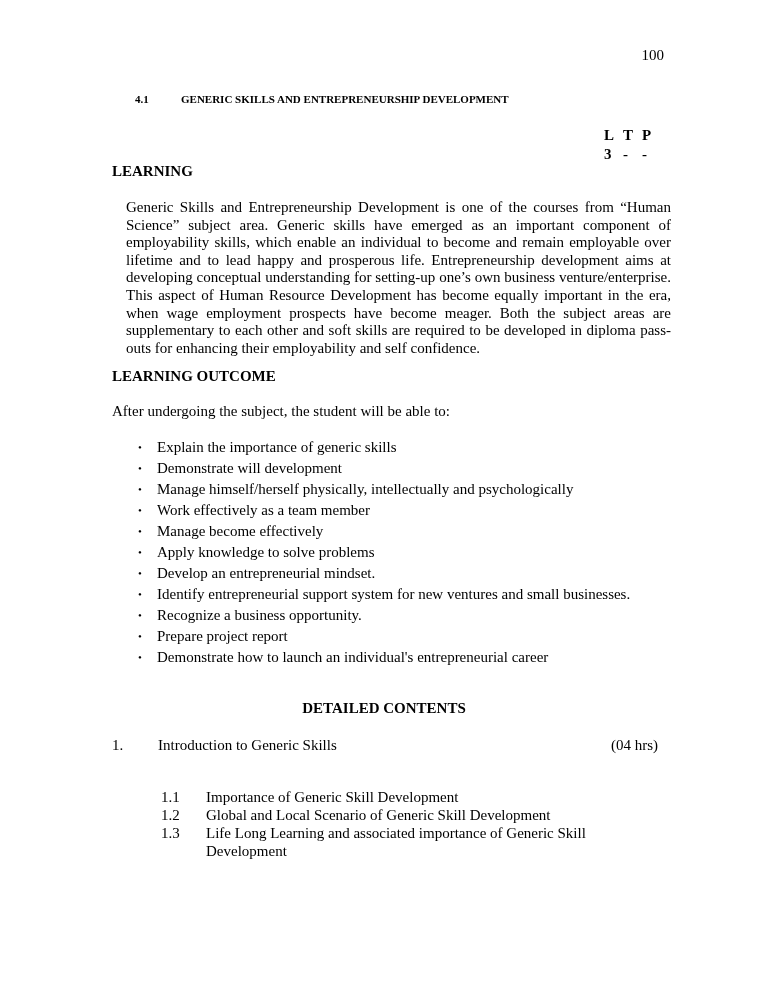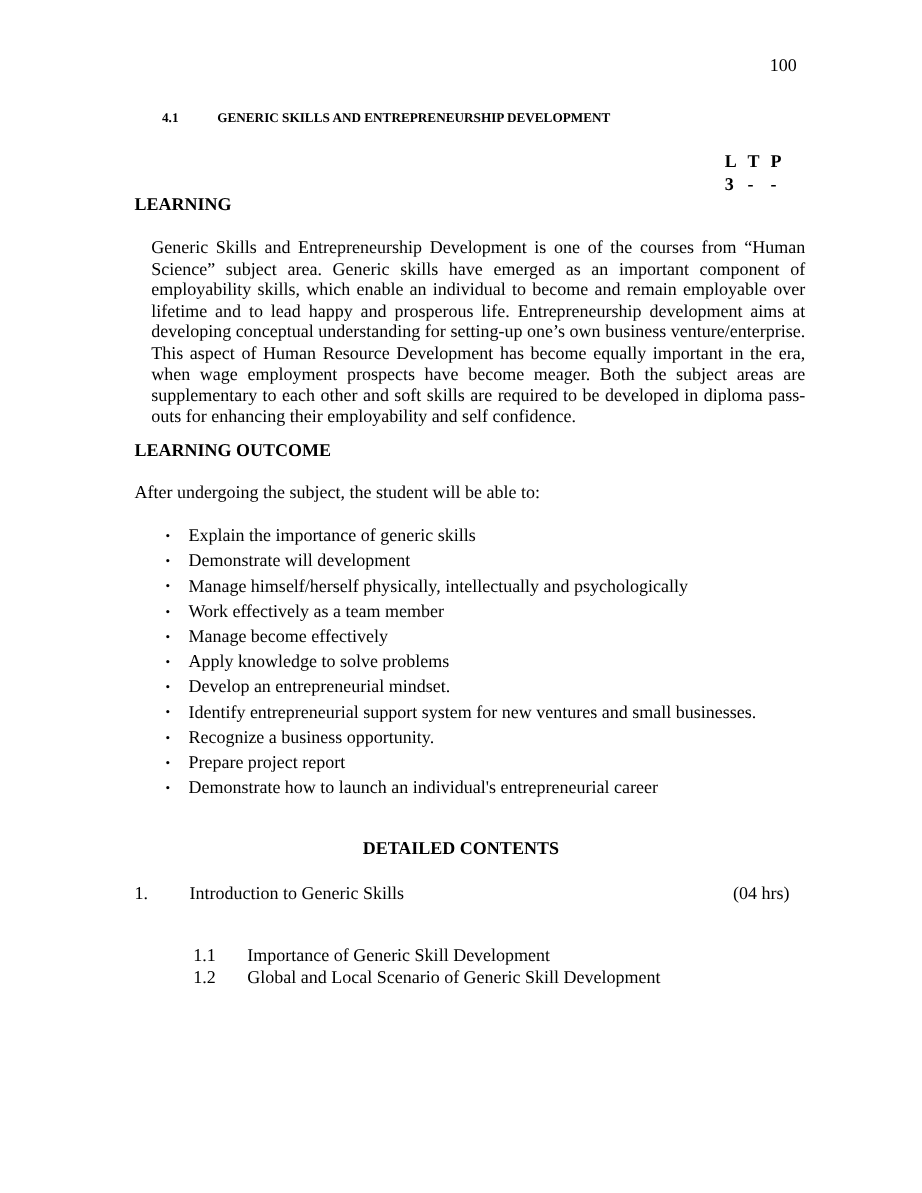--- a/index.html
+++ b/index.html
@@ -209,13 +209,17 @@
 
 <ul class="sub-list">
   <li>
       <span class="sub-num">1.1</span>
       <span class="sub-text">Importance of Generic Skill Development</span>
     </li>
   <li>
       <span class="sub-num">1.2</span>
       <span class="sub-text">Global and Local Scenario of Generic Skill Development</span>
     </li>
+  <li>
+      <span class="sub-num">1.3</span>
+      <span class="sub-text">Life Long Learning and associated importance of Generic Skill Development</span>
+    </li>
 </ul>
 
 </body></html>

